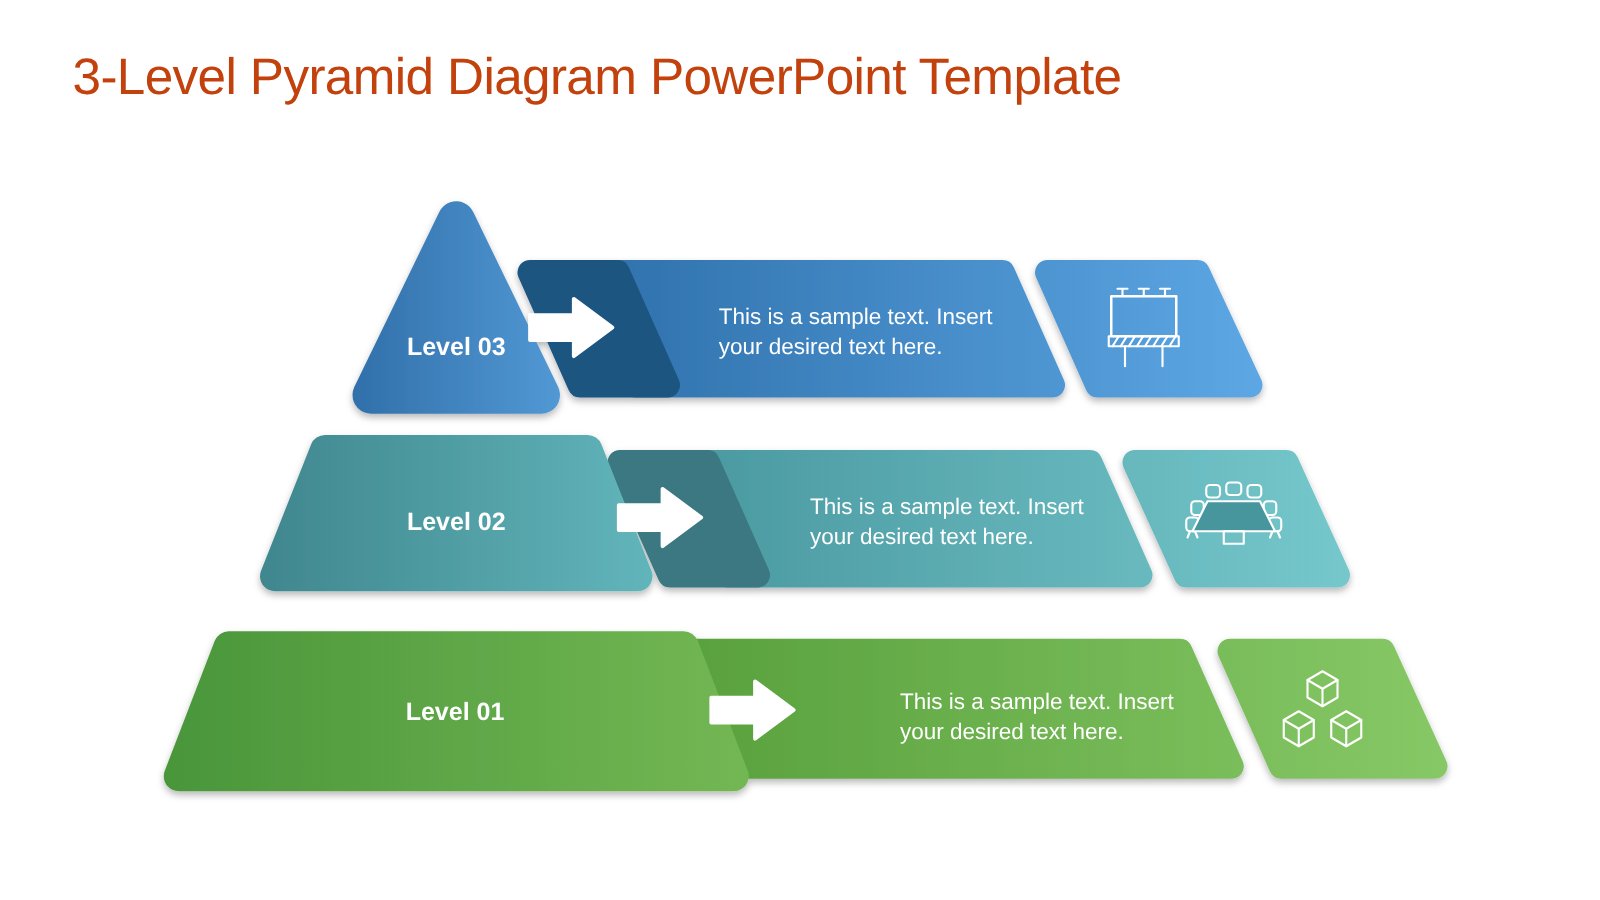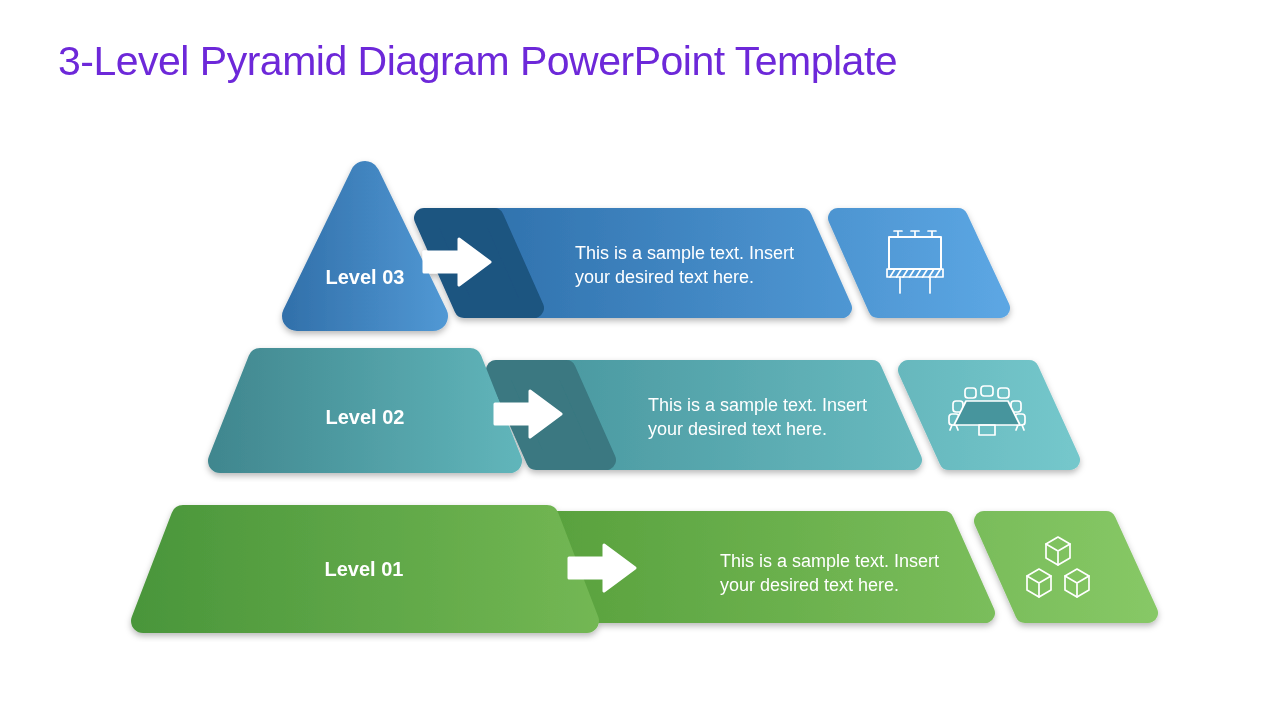--- a/index.html
+++ b/index.html
@@ -4,21 +4,21 @@
 <style>
   html,body { margin:0; padding:0; background:#fff; }
   .slide {
     position:relative; width:1280px; height:720px;
     background:#ffffff; overflow:hidden;
     font-family:"Liberation Sans", sans-serif;
   }
   .slide-title {
     position:absolute; left:58px; top:38px; margin:0;
     font-size:41px; font-weight:400; letter-spacing:-0.5px;
-    color:#6d28d9; font-family:"Liberation Sans", sans-serif;
+    color:#c2410c; font-family:"Liberation Sans", sans-serif;
     white-space:nowrap;
   }
   svg.diagram { position:absolute; left:0; top:0; }
   svg text { font-family:"Liberation Sans", sans-serif; }
   .label-text { font-weight:bold; font-size:20px; fill:#ffffff; }
   .body-text  { font-size:18px; fill:#ffffff; }
   .icon-stroke { fill:none; stroke:#ffffff; stroke-width:2; stroke-linecap:round; stroke-linejoin:round; }
   .icon-stroke-thin { fill:none; stroke:#ffffff; stroke-width:1.7; stroke-linecap:round; stroke-linejoin:round; }
 </style>
 </head>

